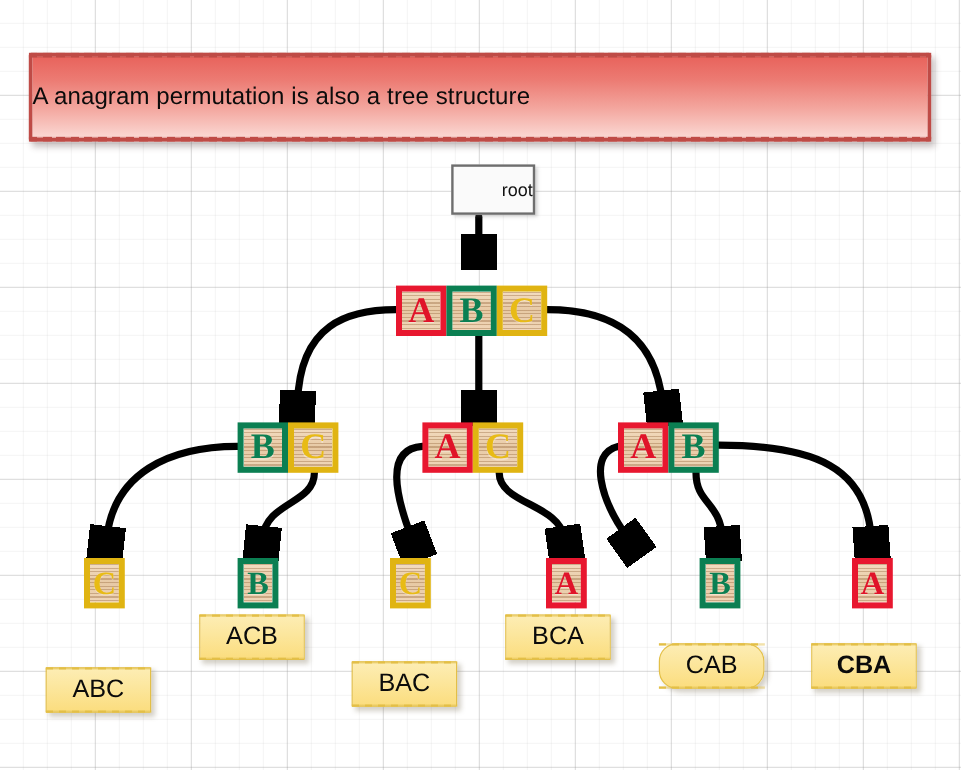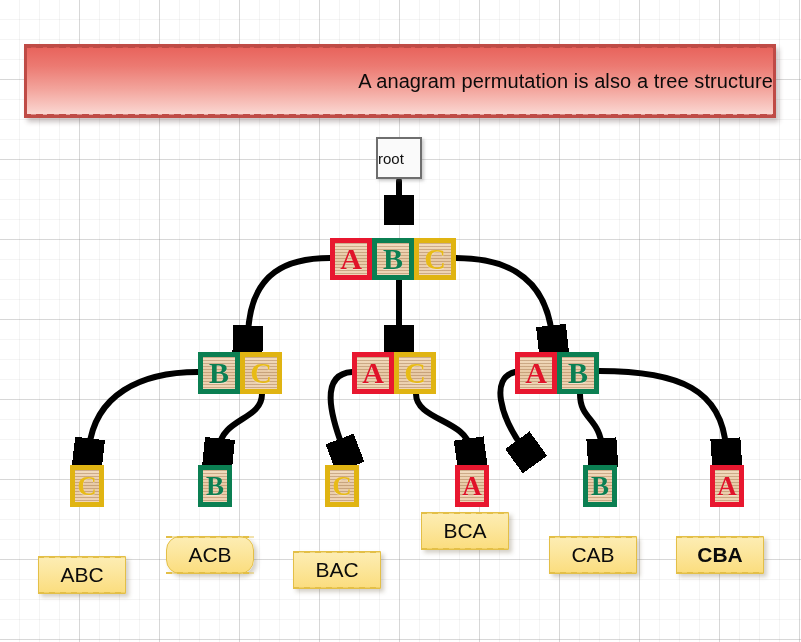--- a/index.html
+++ b/index.html
@@ -32,21 +32,21 @@
     left: 24px;
     top: 44px;
     width: 752px;
     height: 74px;
     box-sizing: border-box;
     border: 3px solid #bf4b46;
     background: linear-gradient(to bottom, #e8635c 0%, #ec7a72 28%, #f3a49c 62%, #fbd9d4 100%);
     box-shadow: 3px 4px 5px rgba(90,70,70,0.33);
     display: flex;
     align-items: center;
-    justify-content: flex-end;
+    justify-content: flex-start;
     border-radius: 2px;
   }
   #title-banner::before,
   #title-banner::after {
     content: "";
     position: absolute;
     left: -3px; right: -3px;
     height: 4px;
     background: repeating-linear-gradient(to right,
         #bf4b46 0px, #bf4b46 7px,
@@ -62,29 +62,29 @@
     color: #0b0b0b;
     letter-spacing: 0.1px;
     white-space: nowrap;
   }
 
   
   #root-node {
     position: absolute;
     left: 376px;
     top: 137px;
-    width: 46px;
+    width: 70px;
     height: 42px;
     box-sizing: border-box;
     border: 2px solid #6e6e6e;
     background: #fafafa;
     box-shadow: 2px 2px 3px rgba(110,110,110,0.35);
     display: flex;
     align-items: center;
-    justify-content: flex-start;
+    justify-content: flex-end;
     font-size: 15px;
     color: #111111;
   }
 
   
   .block {
     position: absolute;
     width: 42px;
     height: 42px;
     box-sizing: border-box;
@@ -224,30 +224,30 @@
       </div>
       <div class="block block-B small" style="left: 583px; top: 465px;">
         <span>B</span>
       </div>
       <div class="block block-A small" style="left: 710px; top: 465px;">
         <span>A</span>
       </div>
       <div class="perm-label" style="left: 38px; top: 536px; margin-top: 20px;">
         <span>ABC</span>
       </div>
-      <div class="perm-label" style="left: 166px; top: 536px; border-radius: 14px;">
+      <div class="perm-label" style="left: 166px; top: 512px;">
         <span>ACB</span>
       </div>
       <div class="perm-label" style="left: 293px; top: 536px; margin-top: 15px;">
         <span>BAC</span>
       </div>
       <div class="perm-label" style="left: 421px; top: 512px;">
         <span>BCA</span>
       </div>
-      <div class="perm-label" style="left: 549px; top: 536px;">
+      <div class="perm-label" style="left: 549px; top: 536px; border-radius: 15px;">
         <span>CAB</span>
       </div>
       <div class="perm-label" style="left: 676px; top: 536px; font-weight: bold;">
         <span>CBA</span>
       </div>
     </div>
 
 </div>
 
 </body></html>

